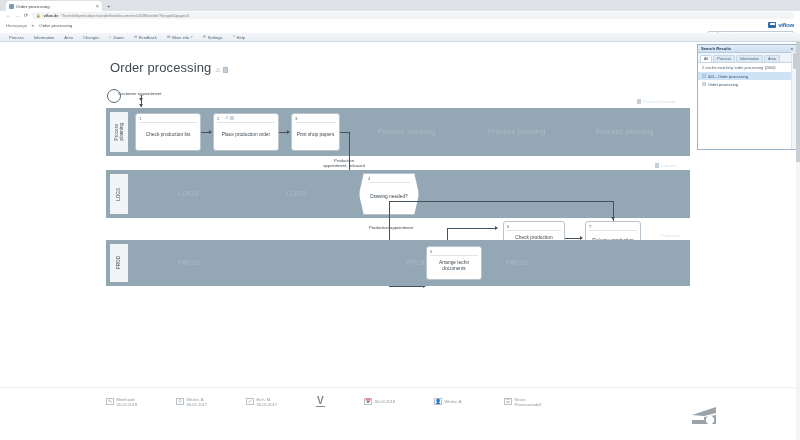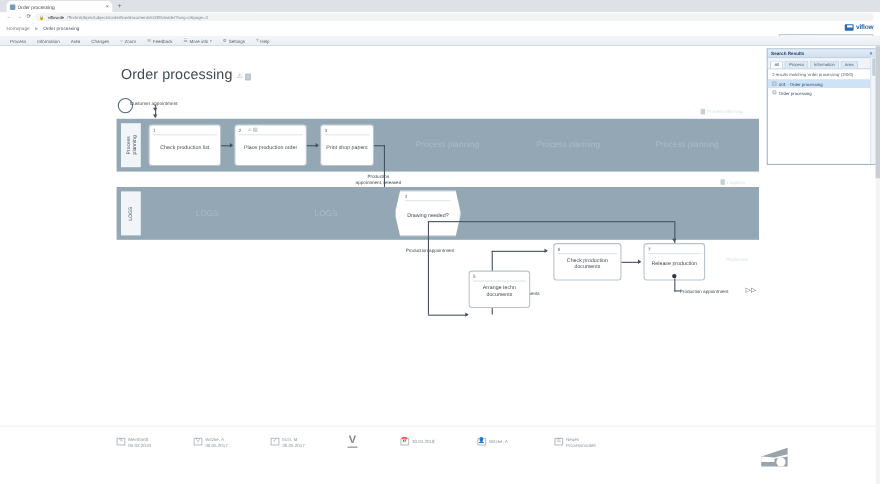--- a/index.html
+++ b/index.html
@@ -356,20 +356,28 @@
     <div class="ln lnh" style="left:612.6px;top:222.4px;width:6px;"></div>
     <div class="edge-label" style="left:618px;top:220px;width:66px;text-align:left;">Production appointment</div>
     <div class="endmark" style="left:678px;top:219px;">
       <span>▷</span>
       <span>▷</span>
     </div>
     <div class="lane-tag" style="left:660px;top:191px;">
       <span>Production</span>
     </div>
 
+    <div class="lane" style="left:106px;top:198px;width:584px;height:46px;">
+      <div class="lane-head">
+        <span>PROD</span>
+      </div>
+      <div class="lane-wm" style="left:72px;top:18px;">PROD</div>
+      <div class="lane-wm" style="left:300px;top:18px;">PROD</div>
+      <div class="lane-wm" style="left:400px;top:18px;">PROD</div>
+    </div>
 
     <div class="task" style="left:426px;top:204px;width:56px;height:34px;">
       <div class="task-num">5</div>
       <div class="task-rule"></div>
       <div class="task-body">
         <span>Arrange techn documents</span>
       </div>
     </div>
 
   </div>

